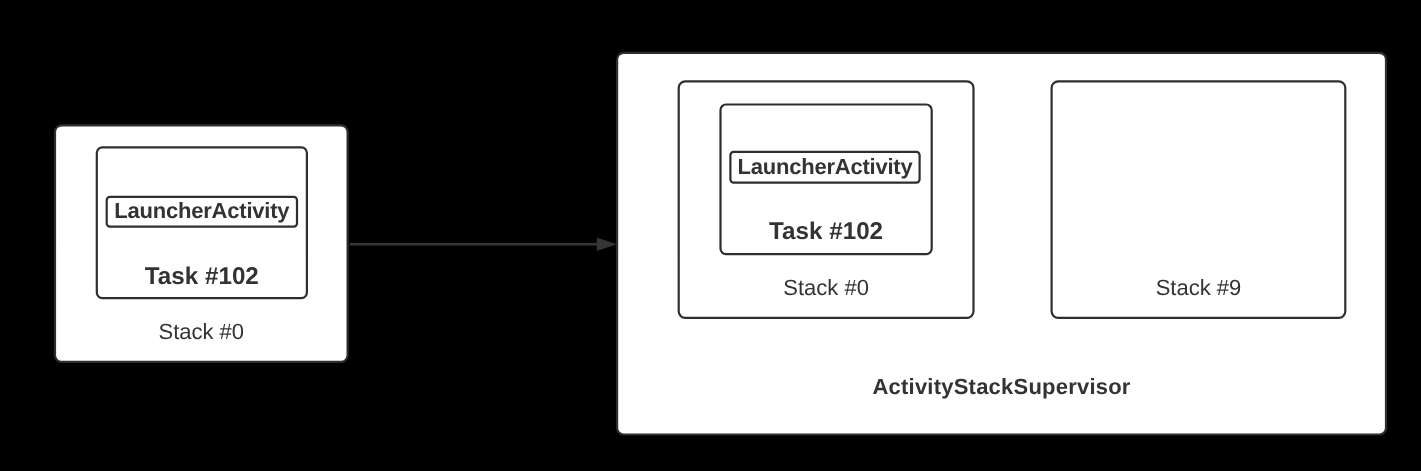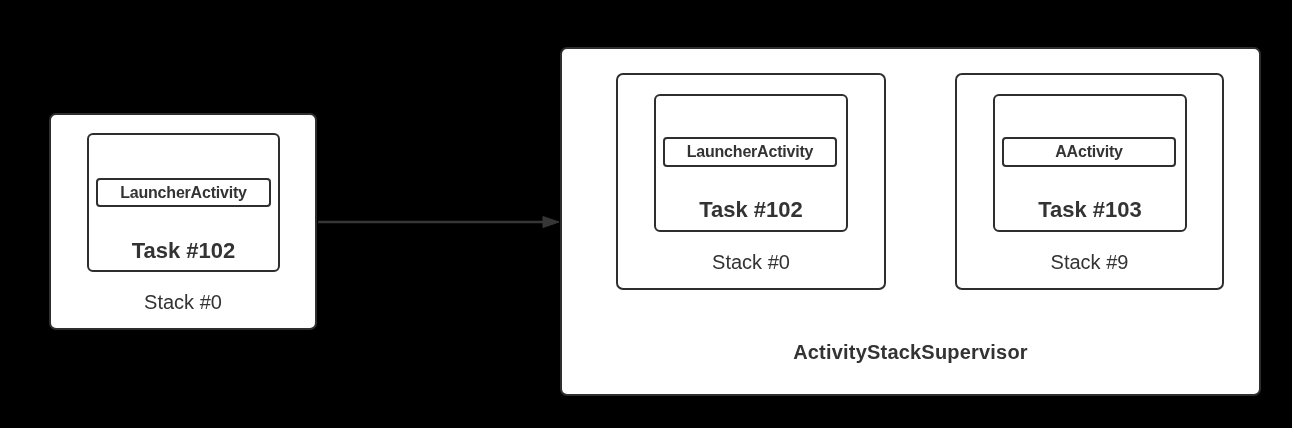--- a/index.html
+++ b/index.html
@@ -27,21 +27,21 @@
   }
   .task-box {
     border-radius: 6px;
   }
   .activity-box {
     border-radius: 4px;
     display: flex;
     align-items: center;
     justify-content: center;
     font-weight: bold;
-    font-size: 16px;
+    font-size: 20px;
     letter-spacing: -0.2px;
     white-space: nowrap;
   }
   .task-label {
     position: absolute;
     left: 0;
     width: 100%;
     text-align: center;
     font-weight: bold;
     font-size: 22px;
@@ -114,23 +114,19 @@
 
     <div class="box stack-box after-stack0">
       <div class="box task-box after-task">
         <div class="box activity-box after-activity">LauncherActivity</div>
         <div class="task-label">Task #102</div>
       </div>
       <div class="stack-label">Stack #0</div>
     </div>
 
     <div class="box stack-box after-stack1">
-      <div class="box task-box after-task">
-        <div class="box activity-box after-activity">AActivity</div>
-        <div class="task-label">Task #103</div>
-      </div>
       <div class="stack-label">Stack #9</div>
     </div>
 
     <div class="supervisor-label">ActivityStackSupervisor</div>
   </div>
 
 </div>
 
 </body></html>

